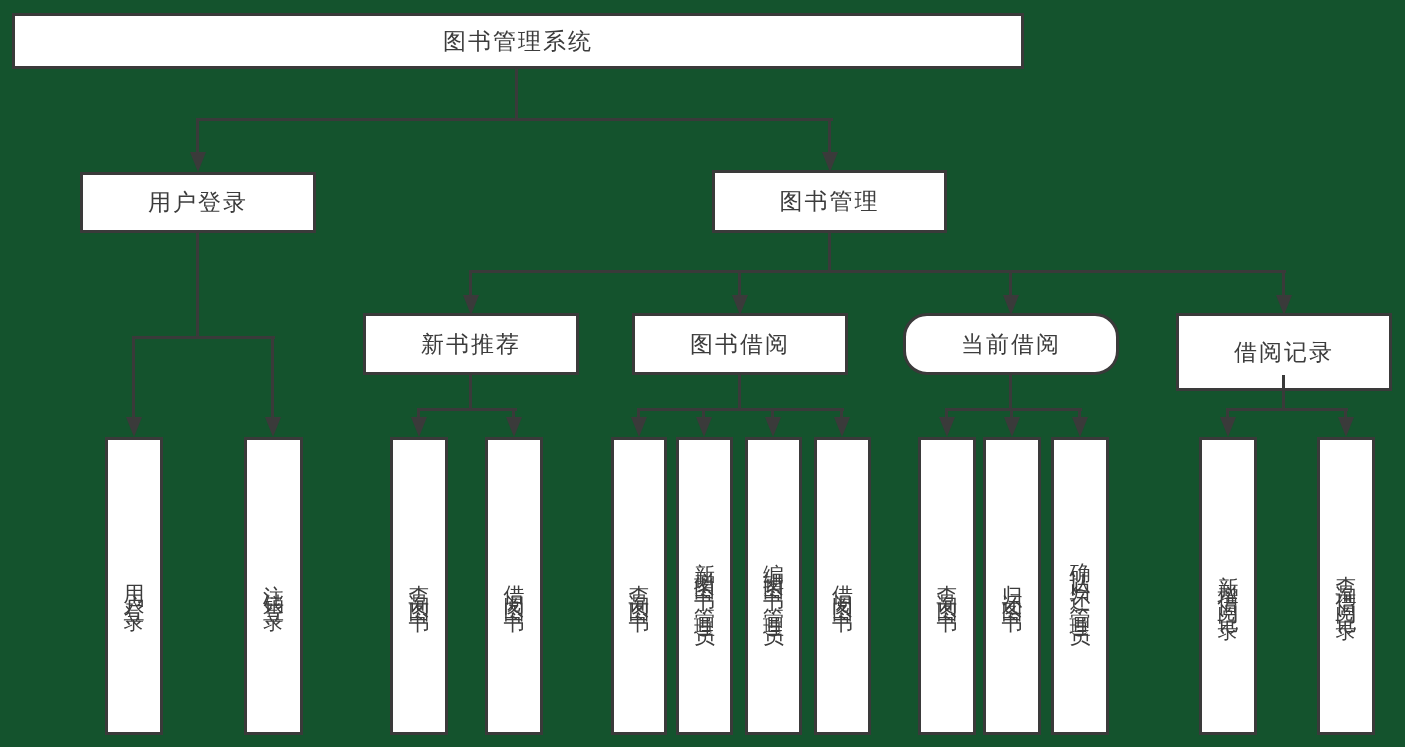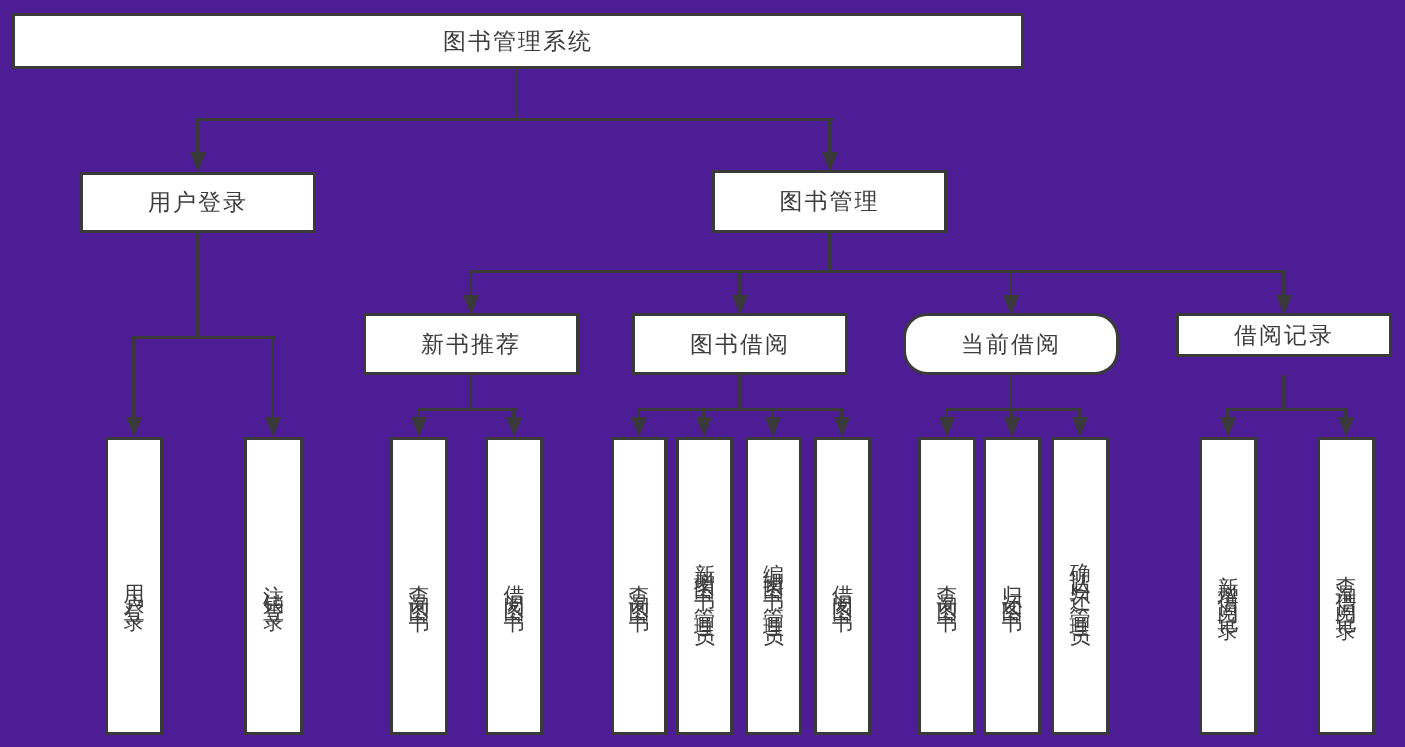--- a/index.html
+++ b/index.html
@@ -4,21 +4,21 @@
 <style>
   html, body {
     margin: 0;
     padding: 0;
     background: #ffffff;
   }
   .stage {
     position: relative;
     width: 1405px;
     height: 747px;
-    background: #4c1d95;
+    background: #14532d;
     font-family: Liberation Sans, sans-serif;
     overflow: hidden;
   }
   .box {
     position: absolute;
     box-sizing: border-box;
     border: 3px solid #3a3a3a;
     background: #ffffff;
     display: flex;
     align-items: center;
@@ -102,21 +102,21 @@
 
   <div class="box" style="left:363px; top:313px; width:216px; height:62px;">
     <span class="hlabel">新书推荐</span>
   </div>
   <div class="box" style="left:632px; top:313px; width:216px; height:62px;">
     <span class="hlabel">图书借阅</span>
   </div>
   <div class="box" style="left:903px; top:313px; width:216px; height:62px;border-radius:24px;">
     <span class="hlabel">当前借阅</span>
   </div>
-  <div class="box" style="left:1176px; top:313px; width:216px; height:44px;">
+  <div class="box" style="left:1176px; top:313px; width:216px; height:78px;">
     <span class="hlabel">借阅记录</span>
   </div>
 
   <div class="vline" style="left:469px; top:375px; width:3px; height:35px;"></div>
   <div class="hline" style="left:417px; top:408px; width:100px; height:3px;"></div>
   <div class="vline" style="left:417px; top:408px; width:3px; height:13px;"></div>
   <div class="arrow" style="left:411px; top:417px;"></div>
   <div class="vline" style="left:512px; top:408px; width:3px; height:13px;"></div>
   <div class="arrow" style="left:506px; top:417px;"></div>
 

